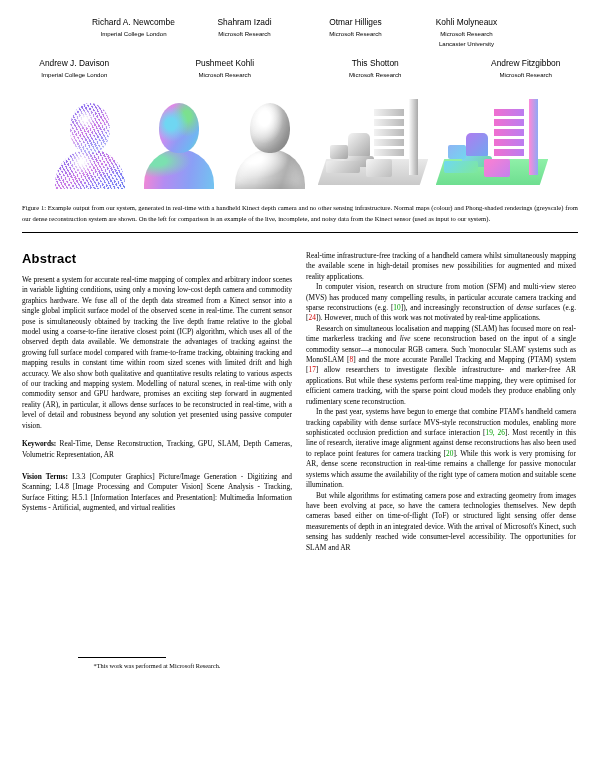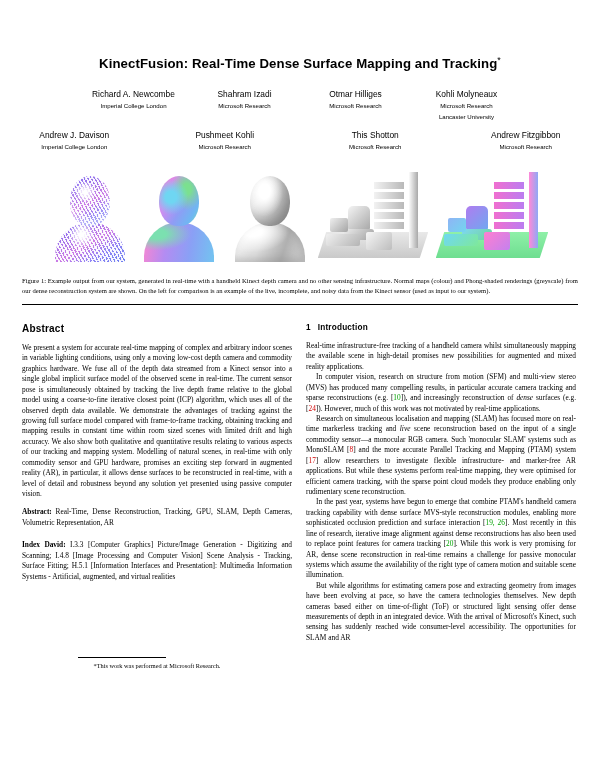--- a/index.html
+++ b/index.html
@@ -283,23 +283,20 @@
     font-size: 6.3px;
     line-height: 1.4;
     text-align: center;
   }
 </style>
 </head>
 <body>
 
 <div class="page">
 
-  <h1 class="title">
-    <span>KinectFusion: Real-Time Dense Surface Mapping and Tracking</span><span class="star">*</span>
-  </h1>
 
   <div class="authors">
     <div class="author-row">
       <div class="author-cell">
         <div class="author-name">Richard A. Newcombe</div>
         <div class="author-aff">Imperial College London</div>
       </div>
       <div class="author-cell">
         <div class="author-name">Shahram Izadi</div>
         <div class="author-aff">Microsoft Research</div>
@@ -391,39 +388,36 @@
     </div>
   </div>
 
   <div class="caption">Figure 1: Example output from our system, generated in real-time with a handheld Kinect depth camera and no other sensing infrastructure. Normal maps (colour) and Phong-shaded renderings (greyscale) from our dense reconstruction system are shown. On the left for comparison is an example of the live, incomplete, and noisy data from the Kinect sensor (used as input to our system).</div>
   <div class="rule"></div>
 
   <div class="columns">
 
     <div class="col">
       <div class="section-head">
-        <span class="smallcaps" style="font-size:10px">Abstract</span>
+        <span class="smallcaps" style="font-size:13px">Abstract</span>
       </div>
       <p class="body">We present a system for accurate real-time mapping of complex and arbitrary indoor scenes in variable lighting conditions, using only a moving low-cost depth camera and commodity graphics hardware. We fuse all of the depth data streamed from a Kinect sensor into a single global implicit surface model of the observed scene in real-time. The current sensor pose is simultaneously obtained by tracking the live depth frame relative to the global model using a coarse-to-fine iterative closest point (ICP) algorithm, which uses all of the observed depth data available. We demonstrate the advantages of tracking against the growing full surface model compared with frame-to-frame tracking, obtaining tracking and mapping results in constant time within room sized scenes with limited drift and high accuracy. We also show both qualitative and quantitative results relating to various aspects of our tracking and mapping system. Modelling of natural scenes, in real-time with only commodity sensor and GPU hardware, promises an exciting step forward in augmented reality (AR), in particular, it allows dense surfaces to be reconstructed in real-time, with a level of detail and robustness beyond any solution yet presented using passive computer vision.</p>
 
       <p class="body gap" style="text-indent:0">
-        <span class="lead">Abstract:</span>
+        <span class="lead">Keywords:</span>
         <span>Real-Time, Dense Reconstruction, Tracking, GPU, SLAM, Depth Cameras, Volumetric Representation, AR</span>
       </p>
 
       <p class="body gap" style="text-indent:0; margin-top:12px">
-        <span class="lead">Index David:</span>
+        <span class="lead">Vision Terms:</span>
         <span>I.3.3 [Computer Graphics] Picture/Image Generation - Digitizing and Scanning; I.4.8 [Image Processing and Computer Vision] Scene Analysis - Tracking, Surface Fitting; H.5.1 [Information Interfaces and Presentation]: Multimedia Information Systems - Artificial, augmented, and virtual realities</span>
       </p>
     </div>
 
     <div class="col">
-      <div class="section-head">
-        <span class="num">1</span><span>Introduction</span>
-      </div>
 
       <p class="body">Real-time infrastructure-free tracking of a handheld camera whilst simultaneously mapping the available scene in high-detail promises new possibilities for augmented and mixed reality applications.</p>
 
       <p class="body">
         <span>In computer vision, research on structure from motion (SFM) and multi-view stereo (MVS) has produced many compelling results, in particular accurate camera tracking and sparse reconstructions (e.g. [</span><span class="cite-green">10</span><span>]), and increasingly reconstruction of </span><em>dense</em><span> surfaces (e.g. [</span><span class="cite-red">24</span><span>]). However, much of this work was not motivated by real-time applications.</span>
       </p>
 
       <p class="body">
         <span>Research on simultaneous localisation and mapping (SLAM) has focused more on real-time markerless tracking and </span><em>live</em><span> scene reconstruction based on the input of a single commodity sensor—a monocular RGB camera. Such 'monocular SLAM' systems such as MonoSLAM [</span><span class="cite-red">8</span><span>] and the more accurate Parallel Tracking and Mapping (PTAM) system [</span><span class="cite-red">17</span><span>] allow researchers to investigate flexible infrastructure- and marker-free AR applications. But while these systems perform real-time mapping, they were optimised for efficient camera tracking, with the sparse point cloud models they produce enabling only rudimentary scene reconstruction.</span>
       </p>

